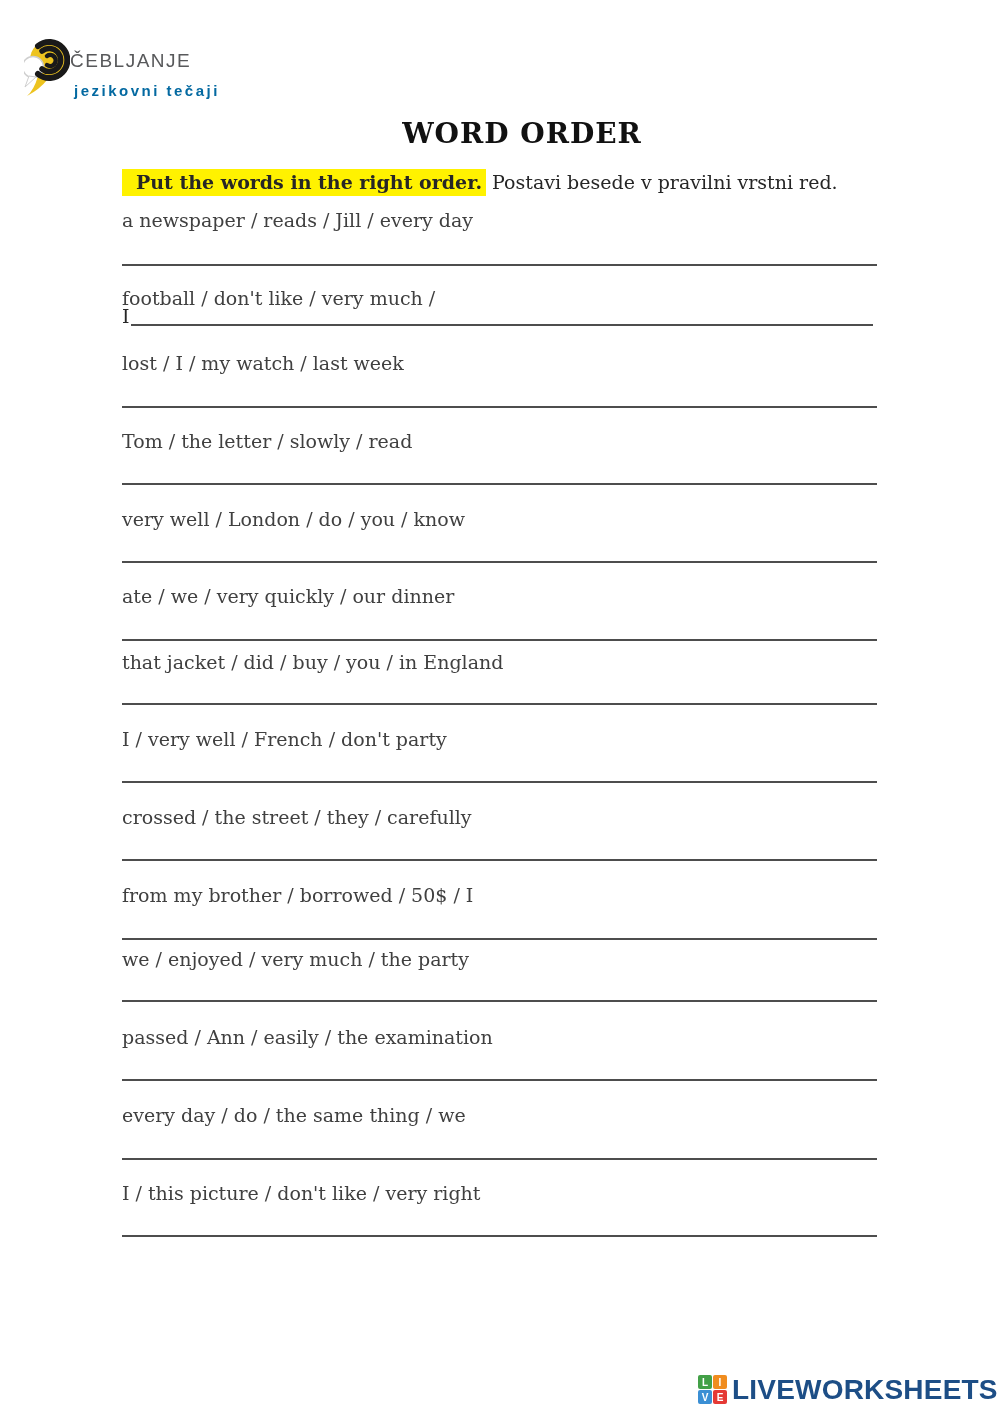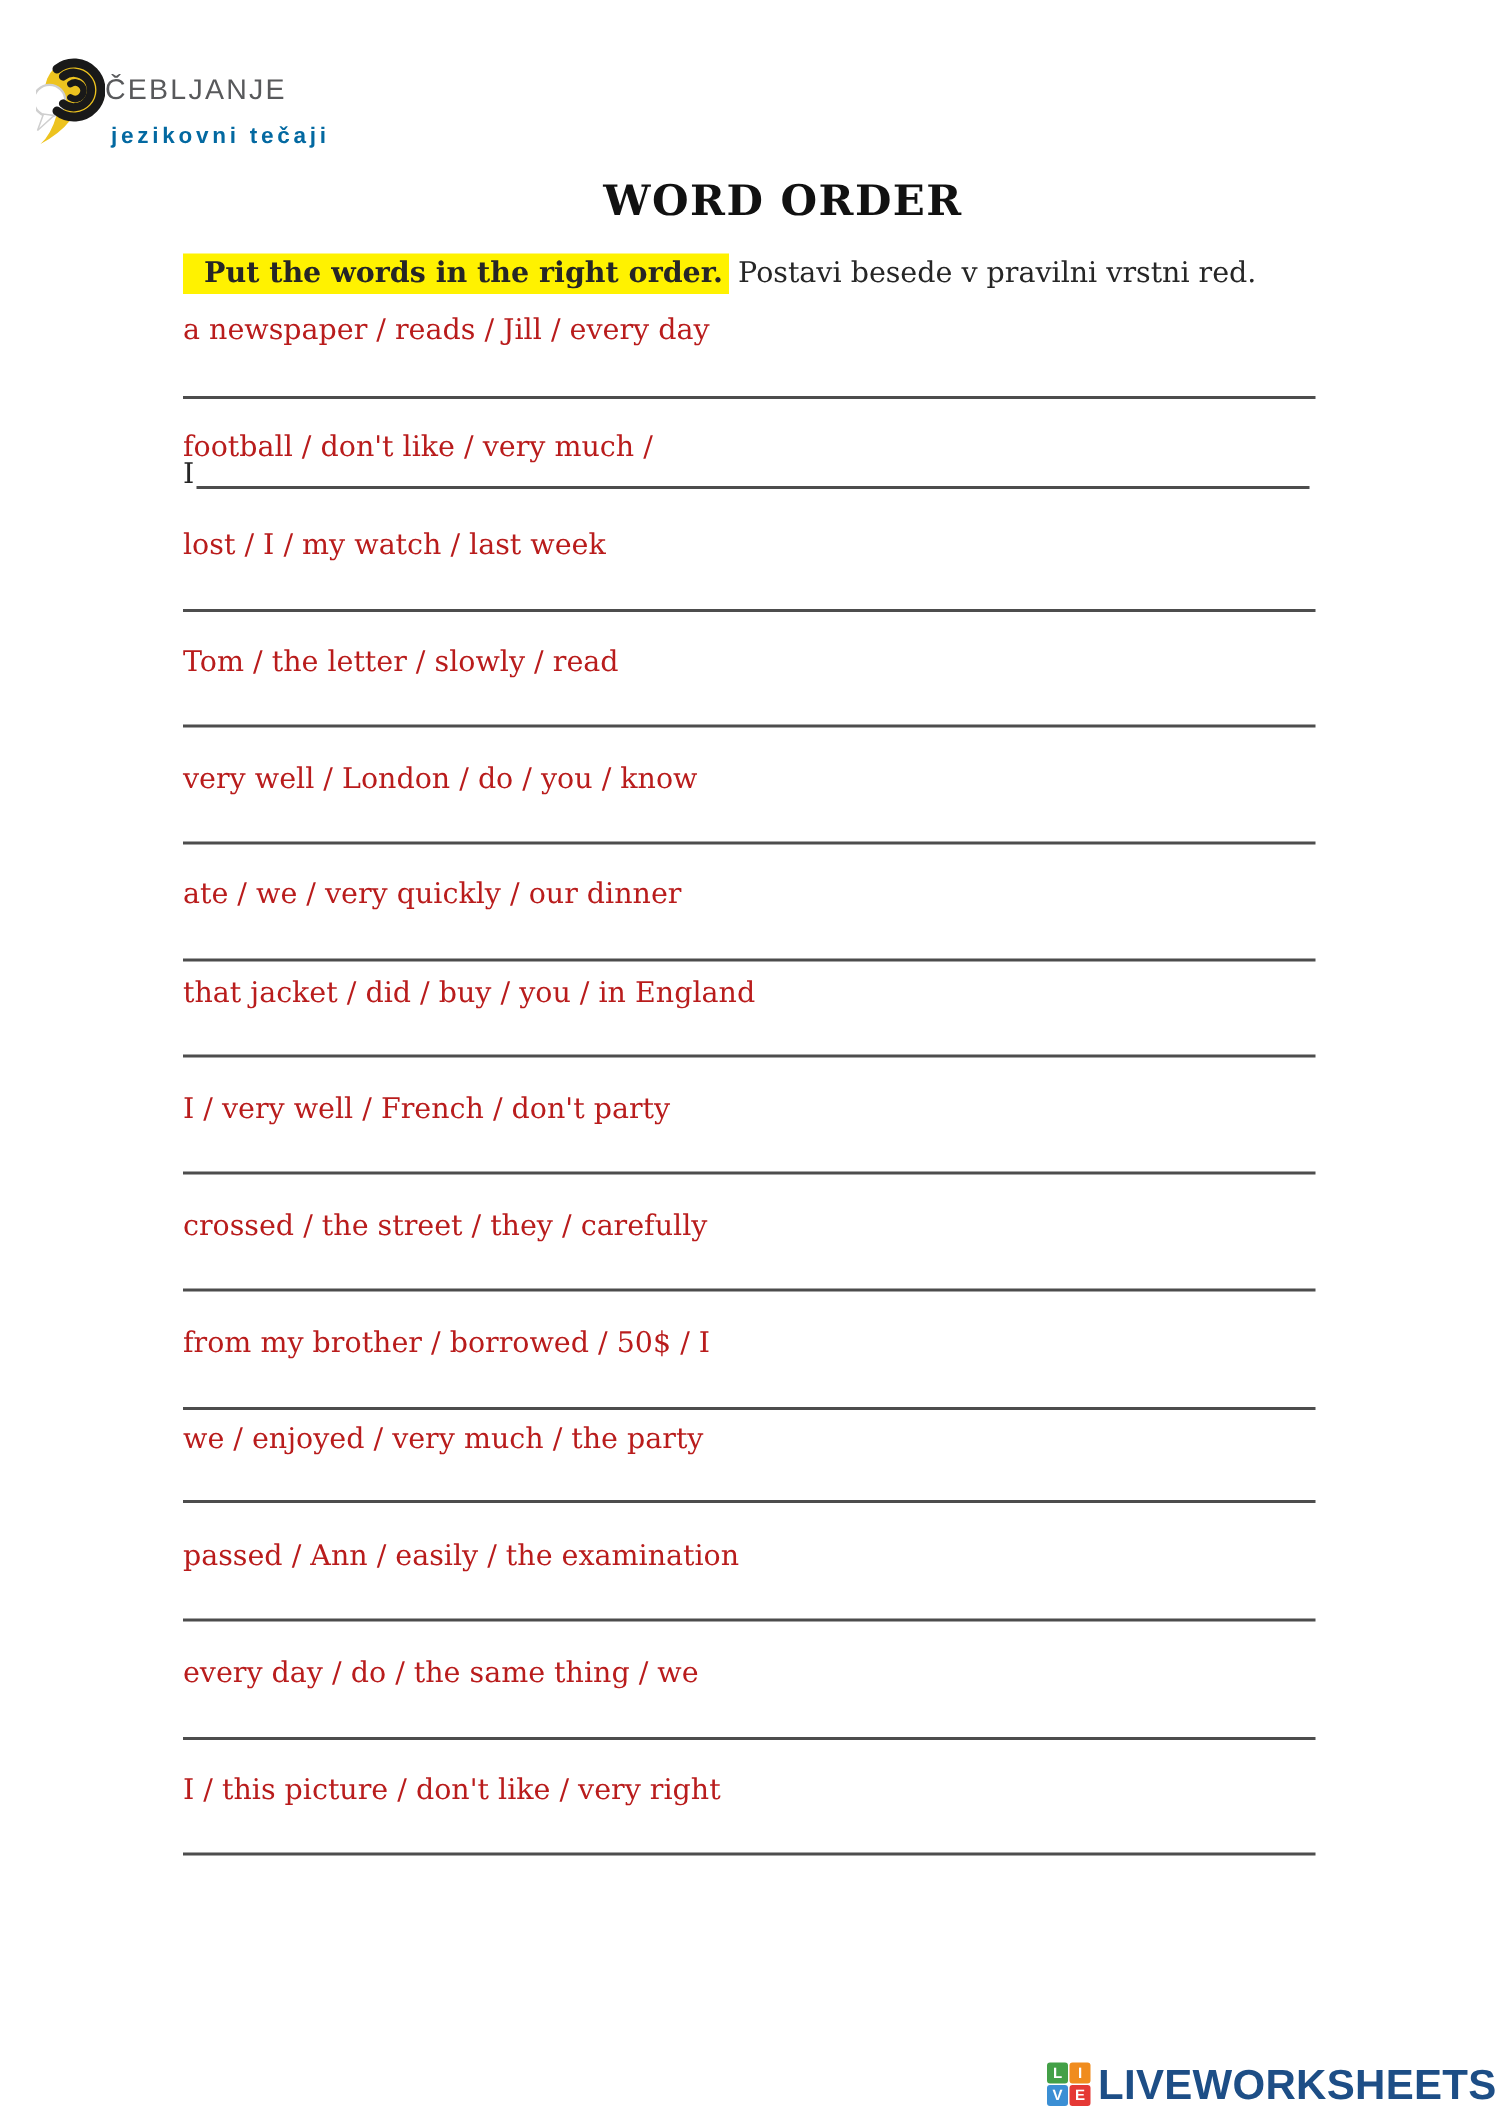--- a/index.html
+++ b/index.html
@@ -21,21 +21,21 @@
   .title { position:absolute; left:0; right:0; top:117px; text-align:center;
            font-size:28px; font-weight:bold; letter-spacing:1px; color:#111;margin-left:44px; }
 
   
   .instruction { position:absolute; left:122px; top:168px; width:760px;
                  font-size:19px; line-height:28px; }
   .hl { background:#fff200; font-weight:bold; padding:2px 4px 3px 14px; }
 
   
   .prompt { position:absolute; left:122px; width:760px;
-            font-size:19px; line-height:26px; color:#b91c1c; }
+            font-size:19px; line-height:26px; color:#404040; }
   .blank { position:absolute; left:122px; width:755px; height:2px; background:#4d4d4d; }
   .answer-row { position:absolute; left:122px; top:303px; width:751px; height:26px;
                 display:flex; align-items:flex-end; font-size:19px; line-height:26px; }
   .fill-line { flex:1; height:2px; background:#4d4d4d; margin-bottom:3px; margin-left:1px; }
 
   
   .footer { position:absolute; left:698px; top:1372px; width:292px; height:34px; }
   .live-grid { position:absolute; left:0; top:3px; width:30px; height:30px;
                display:grid; grid-template-columns:14px 14px; grid-template-rows:14px 14px; gap:1px; }
   .sq { display:flex; align-items:center; justify-content:center;

